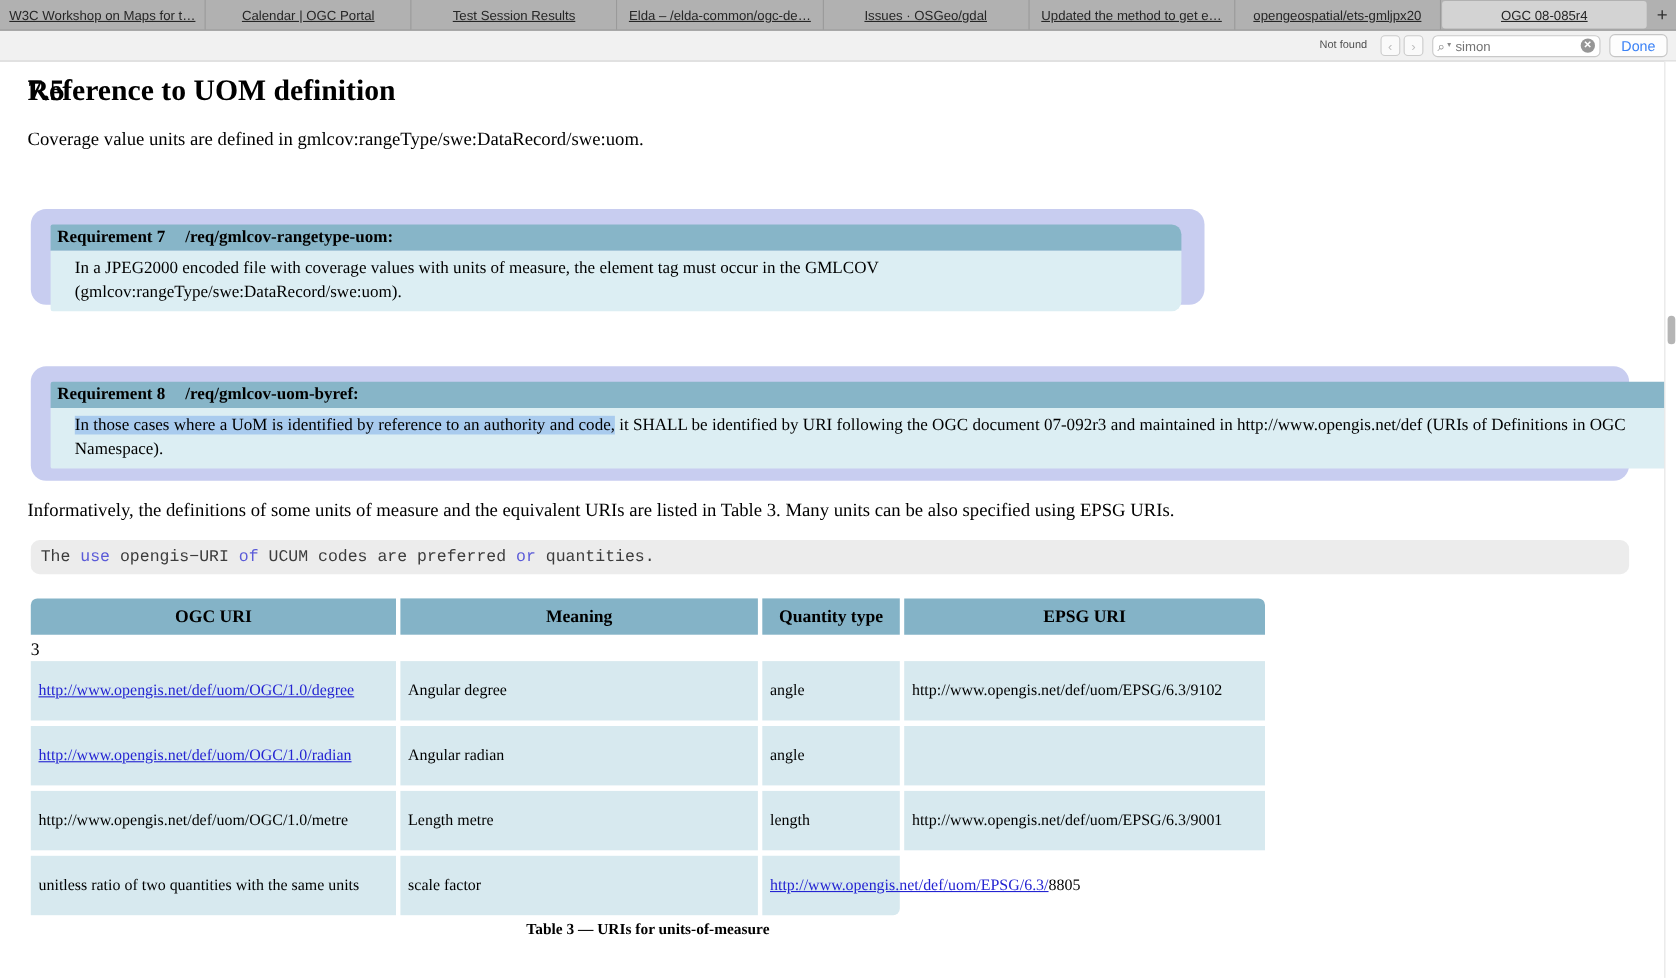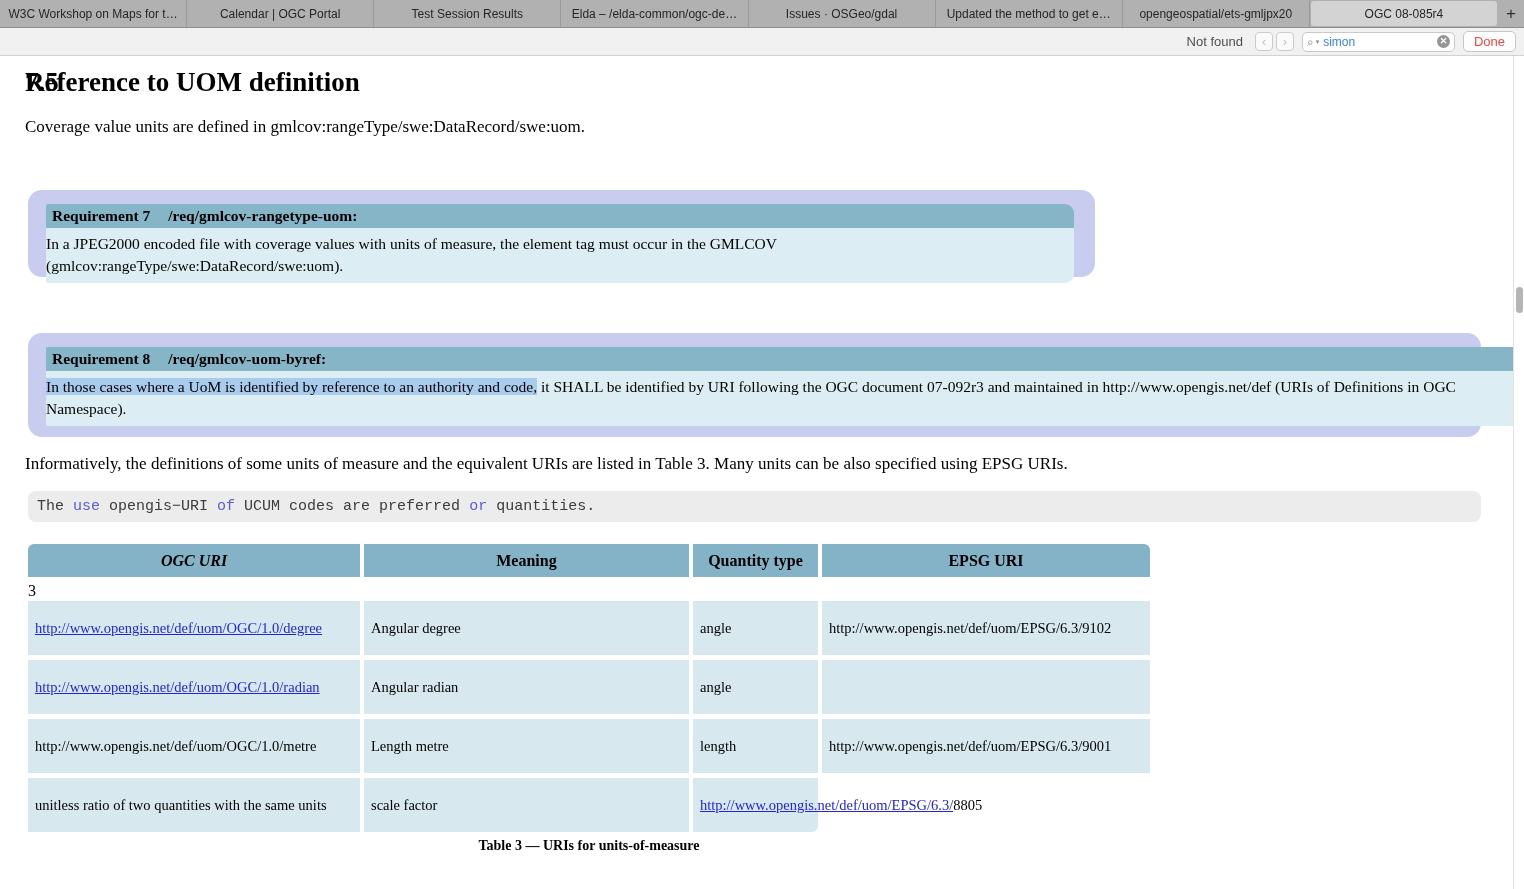--- a/index.html
+++ b/index.html
@@ -4,73 +4,73 @@
 <style>
   html,body{margin:0;padding:0;background:#fff;}
   .page{position:relative;width:1524px;height:889px;background:#ffffff;
         font-family:"Liberation Serif",serif;overflow:hidden;color:#000;}
 
   
   .tabbar{position:absolute;top:0;left:0;right:0;height:28px;background:#b1b1b1;
           display:flex;align-items:stretch;border-bottom:1px solid #8d8d8d;box-sizing:border-box;}
   .tab{flex:1;display:flex;align-items:center;justify-content:center;
        font:12px "Liberation Sans",sans-serif;color:#262626;
-       border-right:1px solid #9a9a9a;white-space:nowrap;overflow:hidden;min-width:0;}
+       border-right:1px solid #9a9a9a;white-space:nowrap;overflow:hidden;min-width:0;text-decoration:underline;}
   .tab.active{background:#d3d3d3;border-radius:3px;margin:1px 1px;border-right:none;}
   .newtab{width:26px;display:flex;align-items:center;justify-content:center;
           color:#2e2e2e;font:17px "Liberation Sans",sans-serif;}
 
   
   .findbar{position:absolute;top:28px;left:0;right:0;height:28px;background:#f1f1f1;
            border-bottom:1px solid #d2d2d2;display:flex;align-items:center;justify-content:flex-end;
            gap:8px;padding-right:8px;font-family:"Liberation Sans",sans-serif;box-sizing:border-box;}
-  .nf{color:#4f4f4f;font-size:13px;margin-right:4px;}
+  .nf{color:#4f4f4f;font-size:10px;margin-right:4px;}
   .navgroup{display:flex;gap:3px;}
   .navbtn{width:16px;height:17px;border:1px solid #cbcbcb;border-radius:4px;background:#fafafa;
           color:#bdbdbd;display:flex;align-items:center;justify-content:center;font-size:12px;line-height:1;}
   .searchfield{width:143px;height:18px;background:#fff;border:1px solid #c9c9c9;border-radius:5px;
                display:flex;align-items:center;padding:0 4px;gap:2px;}
   .mag{color:#8a8a8a;font-size:12px;line-height:1;display:flex;align-items:center;}
   .chev{color:#8a8a8a;font-size:7px;line-height:1;}
   .searchfield input{border:none;outline:none;flex:1;min-width:0;background:transparent;
-                     font:12px "Liberation Sans",sans-serif;color:#3b82f6;padding:12px 2px;}
+                     font:12px "Liberation Sans",sans-serif;color:#737373;padding:12px 2px;}
   .clearbtn{width:13px;height:13px;border-radius:50%;background:#969696;color:#fff;
             font:bold 9px/13px "Liberation Sans",sans-serif;text-align:center;flex:none;}
   .donebtn{height:19px;padding:0 10px;border:1px solid #c6c6c6;border-radius:5px;background:#fdfdfd;
-           font:13px "Liberation Sans",sans-serif;color:#ef4444;display:flex;align-items:center;}
+           font:13px "Liberation Sans",sans-serif;color:#3b82f6;display:flex;align-items:center;}
 
   
   .h1wrap{position:absolute;top:66px;left:25px;font-weight:bold;font-size:27px;line-height:1.2;}
   .h1num{position:absolute;left:0;top:0;}
   .intro{position:absolute;top:117px;left:25px;font-size:17px;}
   .note{position:absolute;top:454px;left:25px;font-size:17px;}
 
   .req{position:absolute;left:28px;background:#c8cdf0;border-radius:14px;}
   .req7{top:190px;width:1067px;height:87px;}
   .req8{top:333px;width:1453px;height:104px;}
   .req-inner{margin:14px 0 0 18px;}
   .req7 .req-inner{width:1028px;}
   .req8 .req-inner{width:1516px;}
   .req-head{background:#87b5c8;height:24px;display:flex;align-items:center;
             font-weight:bold;font-size:15.5px;padding-left:6px;border-radius:2px 9px 0 0;box-sizing:border-box;}
   .req-id{margin-left:18px;}
-  .req-body{background:#dceef3;font-size:15.5px;padding:5px 8px 7px 0;
+  .req-body{background:#dceef3;font-size:15.5px;padding:5px 8px 7px 22px;
             border-radius:0 0 9px 2px;line-height:1.4;}
   .hl{background:#a9cbee;}
 
   .codeblock{position:absolute;top:491px;left:28px;width:1453px;height:31px;background:#ececec;
              border-radius:8px;box-sizing:border-box;display:flex;align-items:center;padding-left:9px;
              font-family:Liberation Mono, monospace;font-size:15px;color:#3c3c3c;white-space:pre;}
   .kw{color:#5b5bd8;}
 
   .tablewrap{position:absolute;top:544px;left:28px;width:1122px;}
   .trow{display:grid;grid-template-columns:332px 325px 125px 328px;column-gap:4px;margin-bottom:5px;}
   .th{background:#84b3c7;height:33px;display:flex;align-items:center;justify-content:center;
       font-weight:bold;font-size:16px;}
-  .th.first{border-radius:6px 0 0 0;font-style:italic;}
+  .th.first{border-radius:6px 0 0 0;}
   .th.last{border-radius:0 6px 0 0;}
   .stray{font-size:16px;height:18px;line-height:18px;margin-bottom:1px;}
   .td{background:#d7e9ef;min-height:54px;display:flex;align-items:center;padding:0 7px;
       font-size:14.5px;white-space:nowrap;box-sizing:border-box;}
   .trow.lastrow .td.first{border-radius:0 0 0 6px;}
   .trow.lastrow .td.last{border-radius:0 0 6px 0;text-align:right;}
   .lnk{color:#2424d2;text-decoration:underline;cursor:pointer;}
   .caption{text-align:center;font-weight:bold;font-size:14px;margin-top:6px;}
 
   

